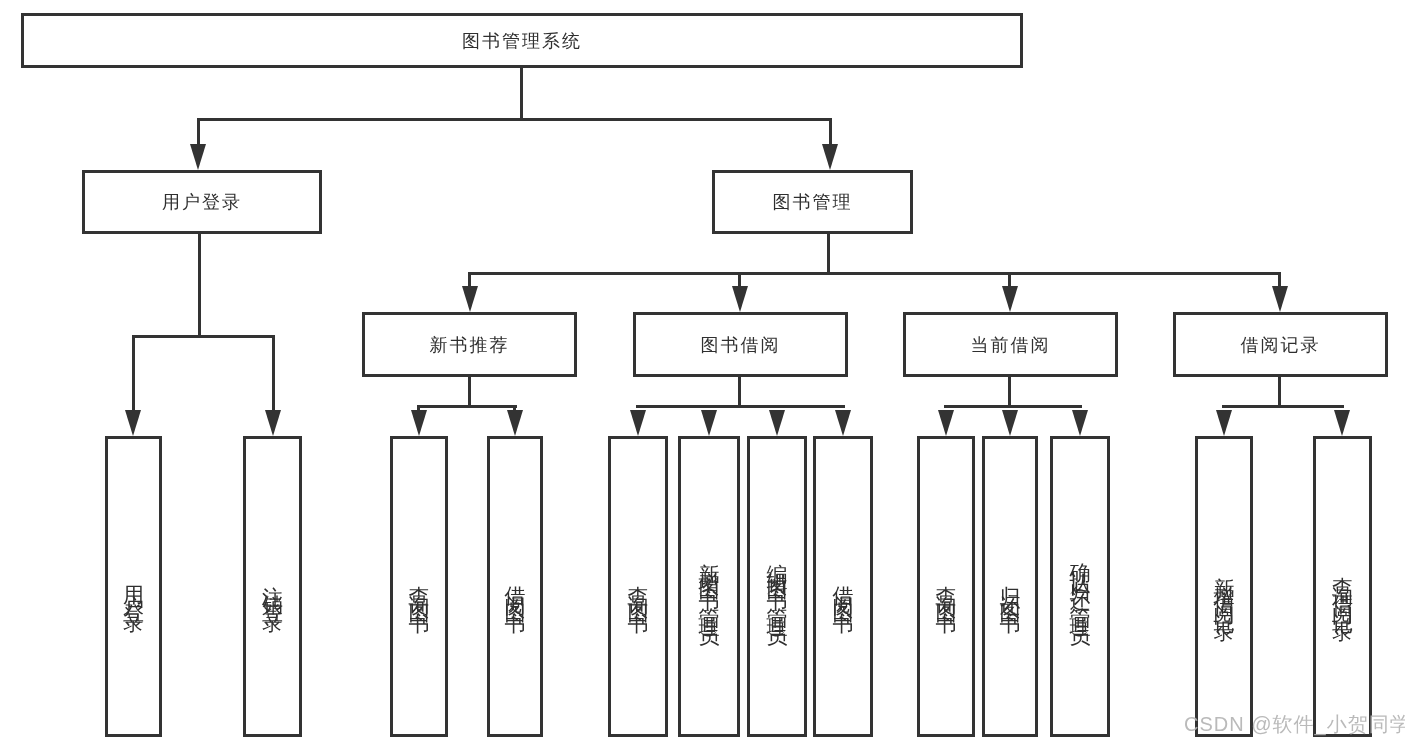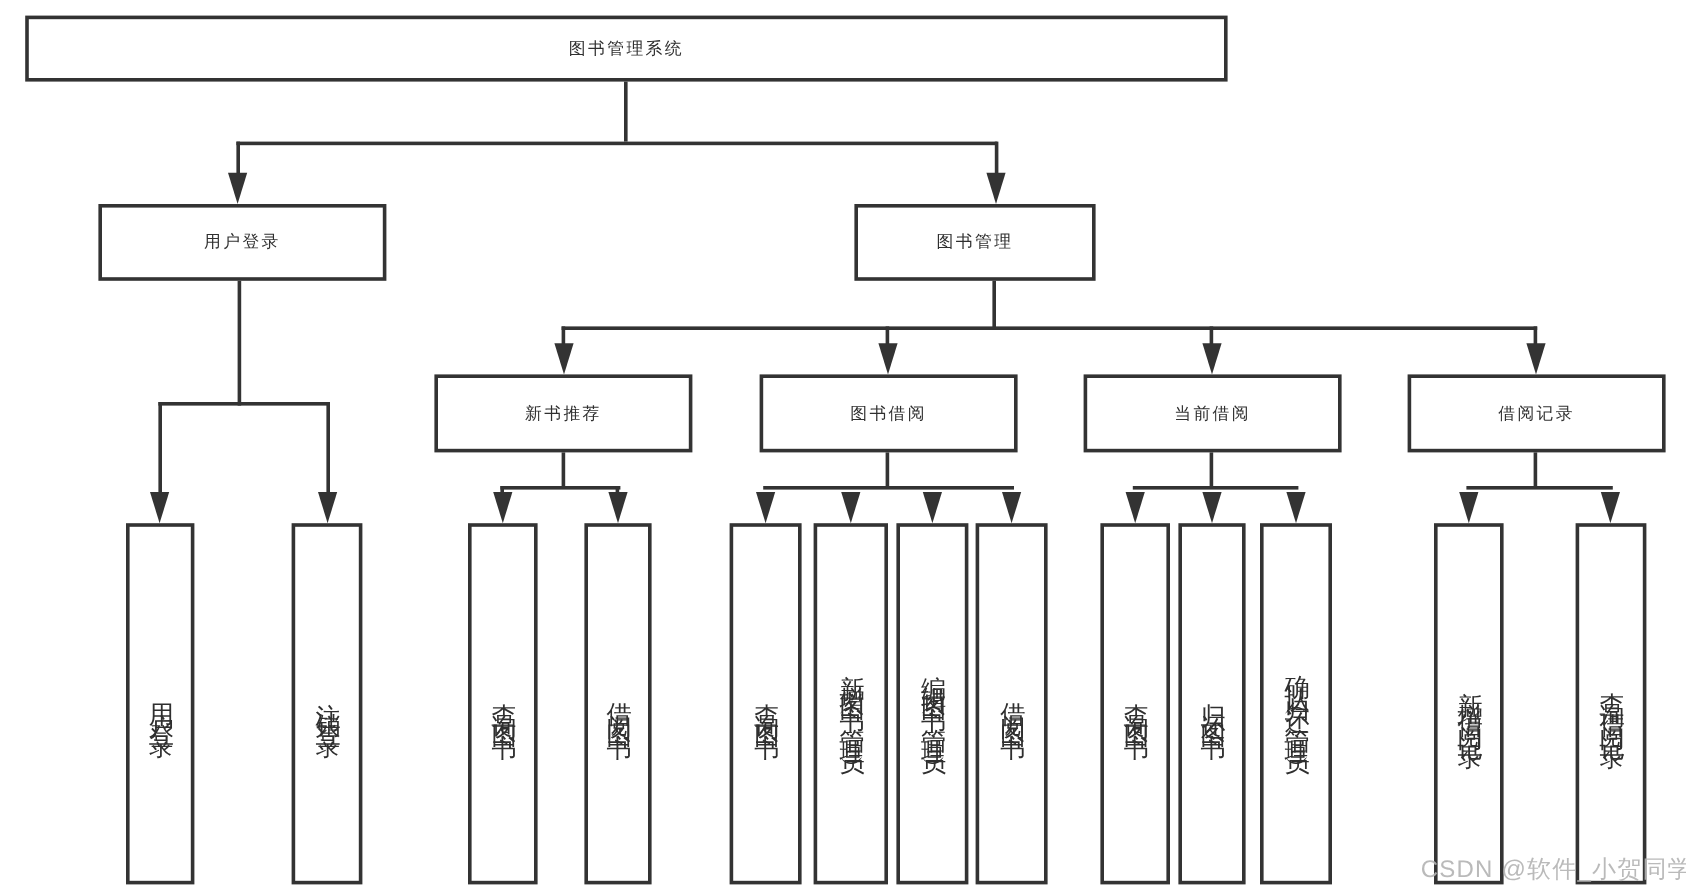--- a/index.html
+++ b/index.html
@@ -3,21 +3,21 @@
 <meta charset="utf-8">
 <style>
   html,body{margin:0;padding:0;background:#ffffff;}
   .stage{
     position:relative;width:1405px;height:747px;background:#ffffff;overflow:hidden;
     font-family:"Liberation Sans","DejaVu Sans",sans-serif;color:#333333;
   }
   .box{
     position:absolute;box-sizing:border-box;border:3px solid #333333;background:#ffffff;
     display:flex;align-items:center;justify-content:center;
-    font-size:14px;color:#2f2f2f;letter-spacing:2px;white-space:nowrap;
+    font-size:18px;color:#2f2f2f;letter-spacing:2px;white-space:nowrap;
   }
   .leaf{
     writing-mode:vertical-lr;text-orientation:mixed;
     letter-spacing:9px;font-size:21px;white-space:normal;
   }
   .vline{position:absolute;width:3px;background:#333333;}
   .hline{position:absolute;height:3px;background:#333333;}
   .arrow{
     position:absolute;width:0;height:0;
     border-left:8px solid transparent;border-right:8px solid transparent;

